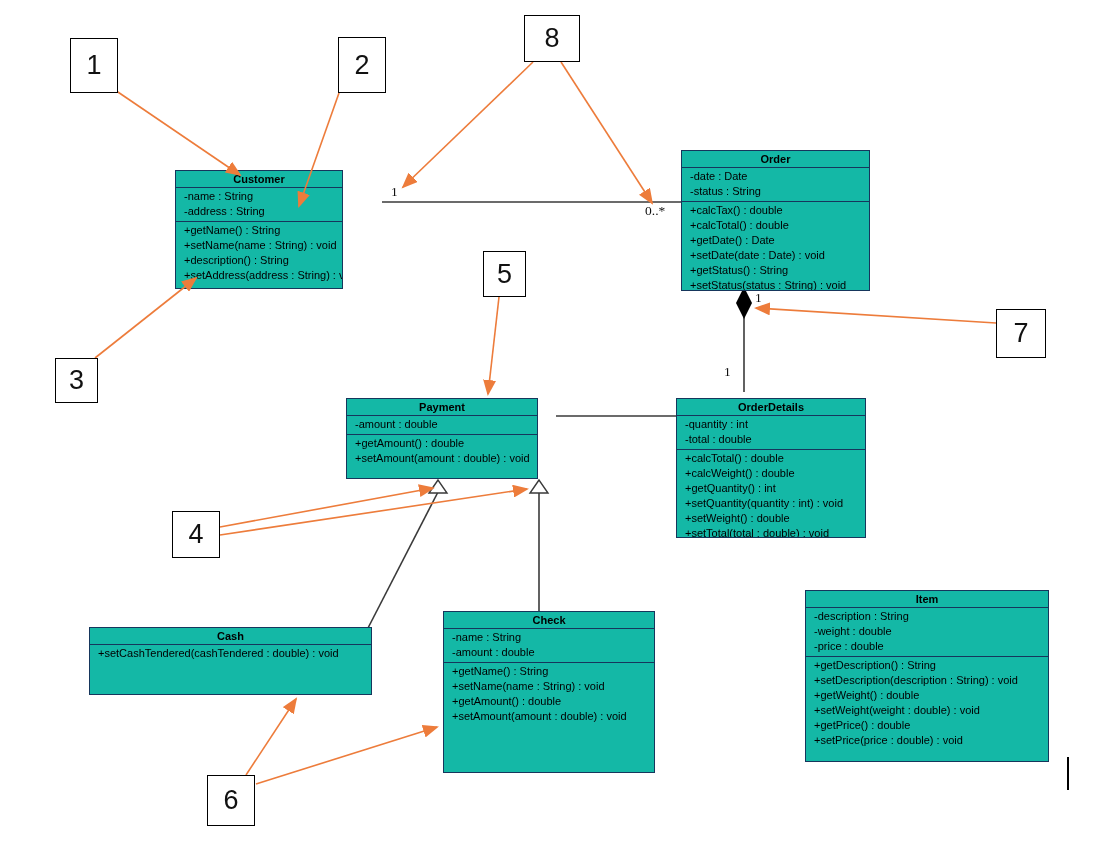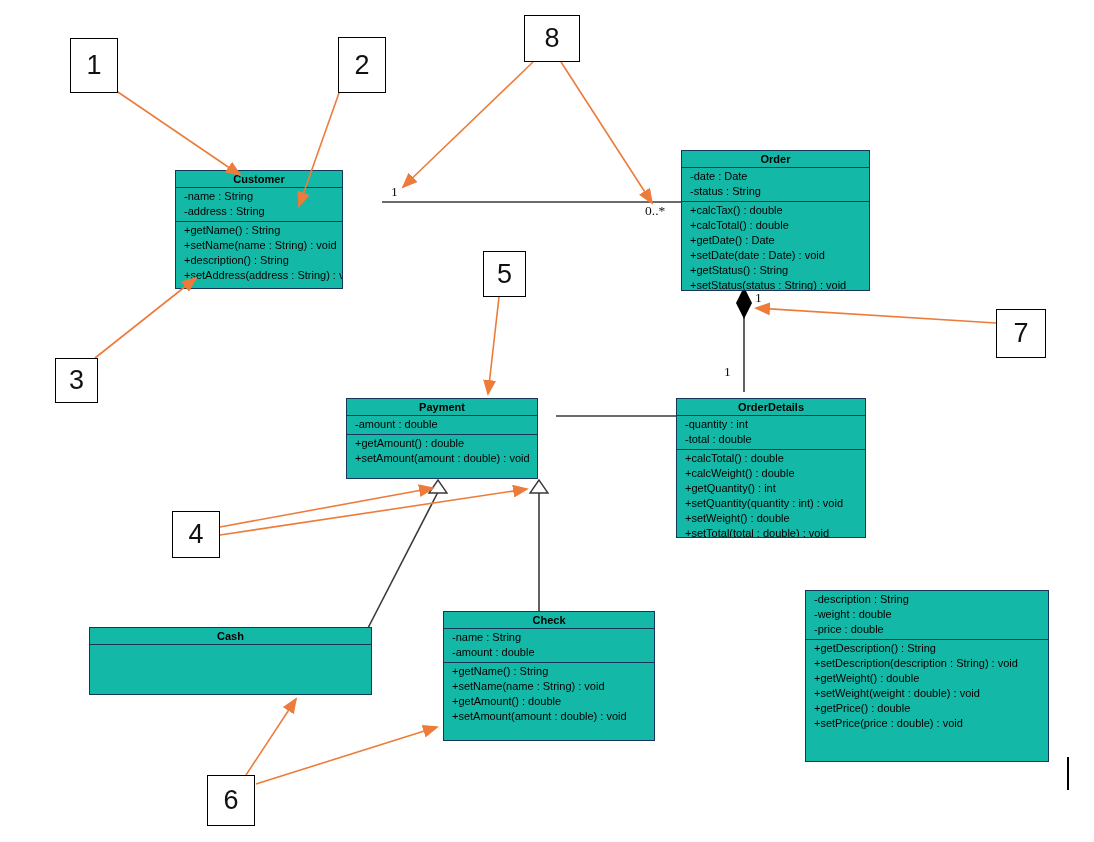--- a/index.html
+++ b/index.html
@@ -136,38 +136,40 @@
         <div class="uml-row">+getQuantity() : int</div>
         <div class="uml-row">+setQuantity(quantity : int) : void</div>
         <div class="uml-row">+setWeight() : double</div>
         <div class="uml-row">+setTotal(total : double) : void</div>
       </div>
   </div>
 
   <div class="uml-class" style="left:89px;top:627px;width:283px;height:68px;">
     <div class="uml-title">Cash</div>
     <div class="uml-methods">
-      </div>
-  </div>
-
-  <div class="uml-class" style="left:443px;top:611px;width:212px;height:130px;">
+        <div class="uml-row">+setCashTendered(cashTendered : double) : void</div>
+      </div>
+  </div>
+
+  <div class="uml-class" style="left:443px;top:611px;width:212px;height:162px;">
     <div class="uml-title">Check</div>
     <div class="uml-attrs">
         <div class="uml-row">-name : String</div>
         <div class="uml-row">-amount : double</div>
       </div>
     <div class="uml-methods">
         <div class="uml-row">+getName() : String</div>
         <div class="uml-row">+setName(name : String) : void</div>
         <div class="uml-row">+getAmount() : double</div>
         <div class="uml-row">+setAmount(amount : double) : void</div>
       </div>
   </div>
 
   <div class="uml-class" style="left:805px;top:590px;width:244px;height:172px;">
+    <div class="uml-title">Item</div>
     <div class="uml-attrs">
         <div class="uml-row">-description : String</div>
         <div class="uml-row">-weight : double</div>
         <div class="uml-row">-price : double</div>
       </div>
     <div class="uml-methods">
         <div class="uml-row">+getDescription() : String</div>
         <div class="uml-row">+setDescription(description : String) : void</div>
         <div class="uml-row">+getWeight() : double</div>
         <div class="uml-row">+setWeight(weight : double) : void</div>

